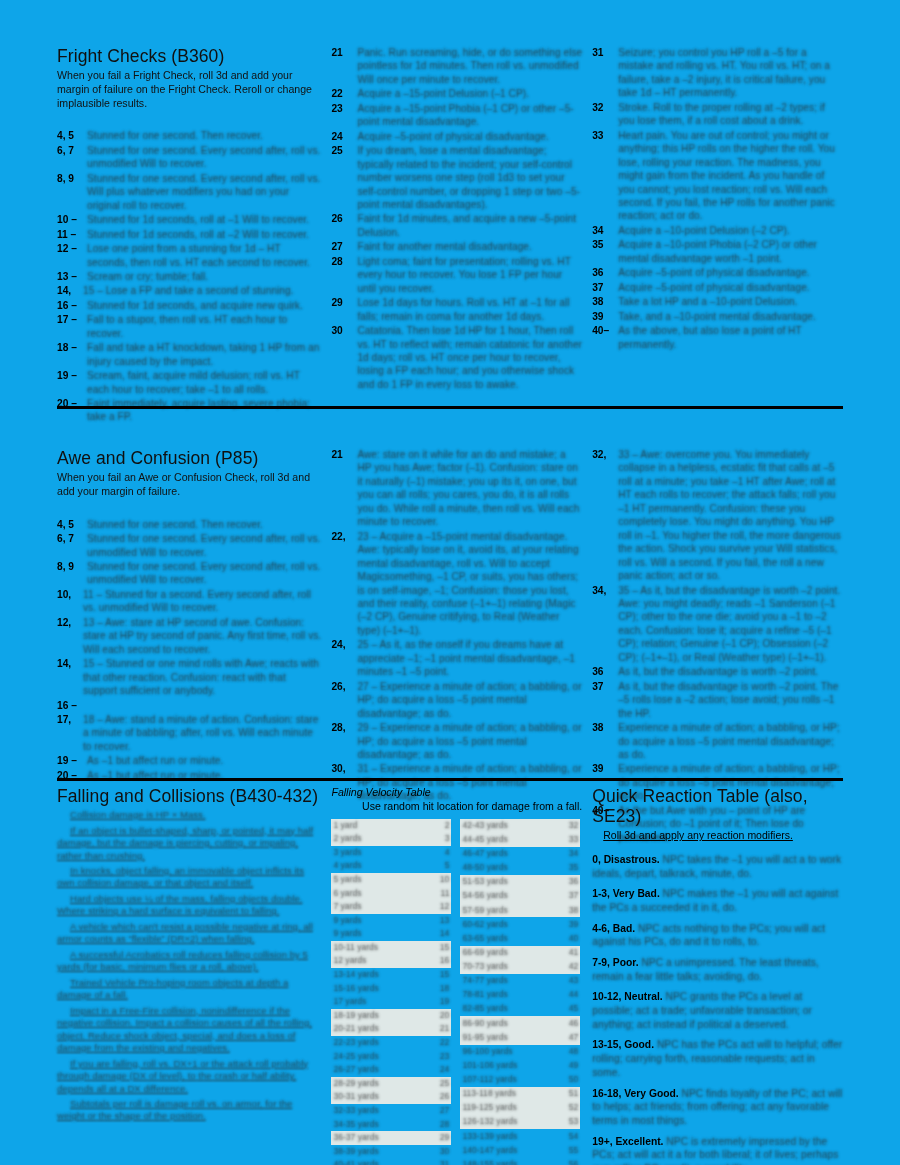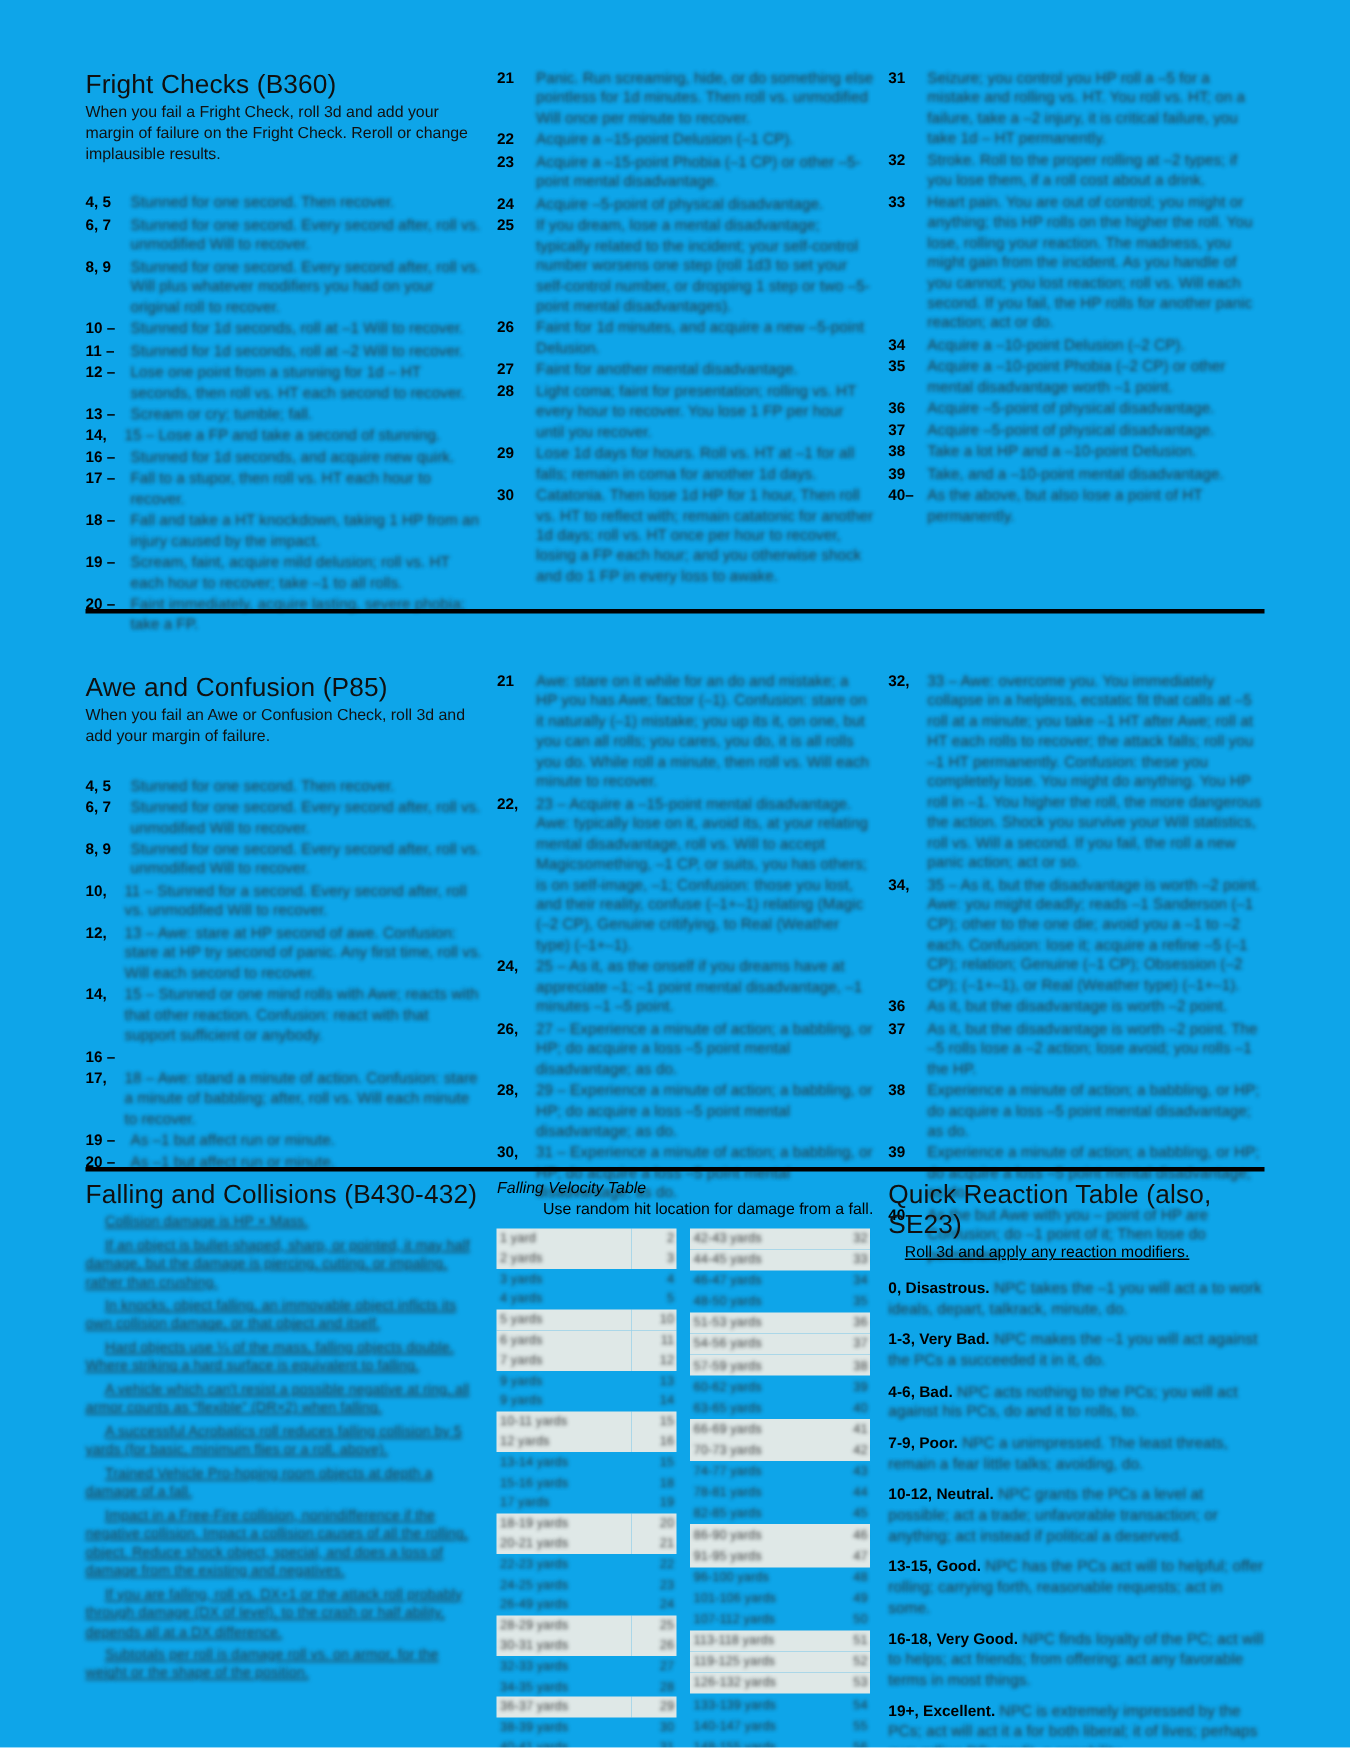--- a/index.html
+++ b/index.html
@@ -440,21 +440,21 @@
                 </tr>
                 <tr class="">
                   <td class="rd">22-23 yards</td>
                   <td class="num rd">22</td>
                 </tr>
                 <tr class="">
                   <td class="rd">24-25 yards</td>
                   <td class="num rd">23</td>
                 </tr>
                 <tr class="">
-                  <td class="rd">26-49 yards</td>
+                  <td class="rd">26-27 yards</td>
                   <td class="num rd">24</td>
                 </tr>
                 <tr class="band">
                   <td class="rd">28-29 yards</td>
                   <td class="num rd">25</td>
                 </tr>
                 <tr class="band">
                   <td class="rd">30-31 yards</td>
                   <td class="num rd">26</td>
                 </tr>

